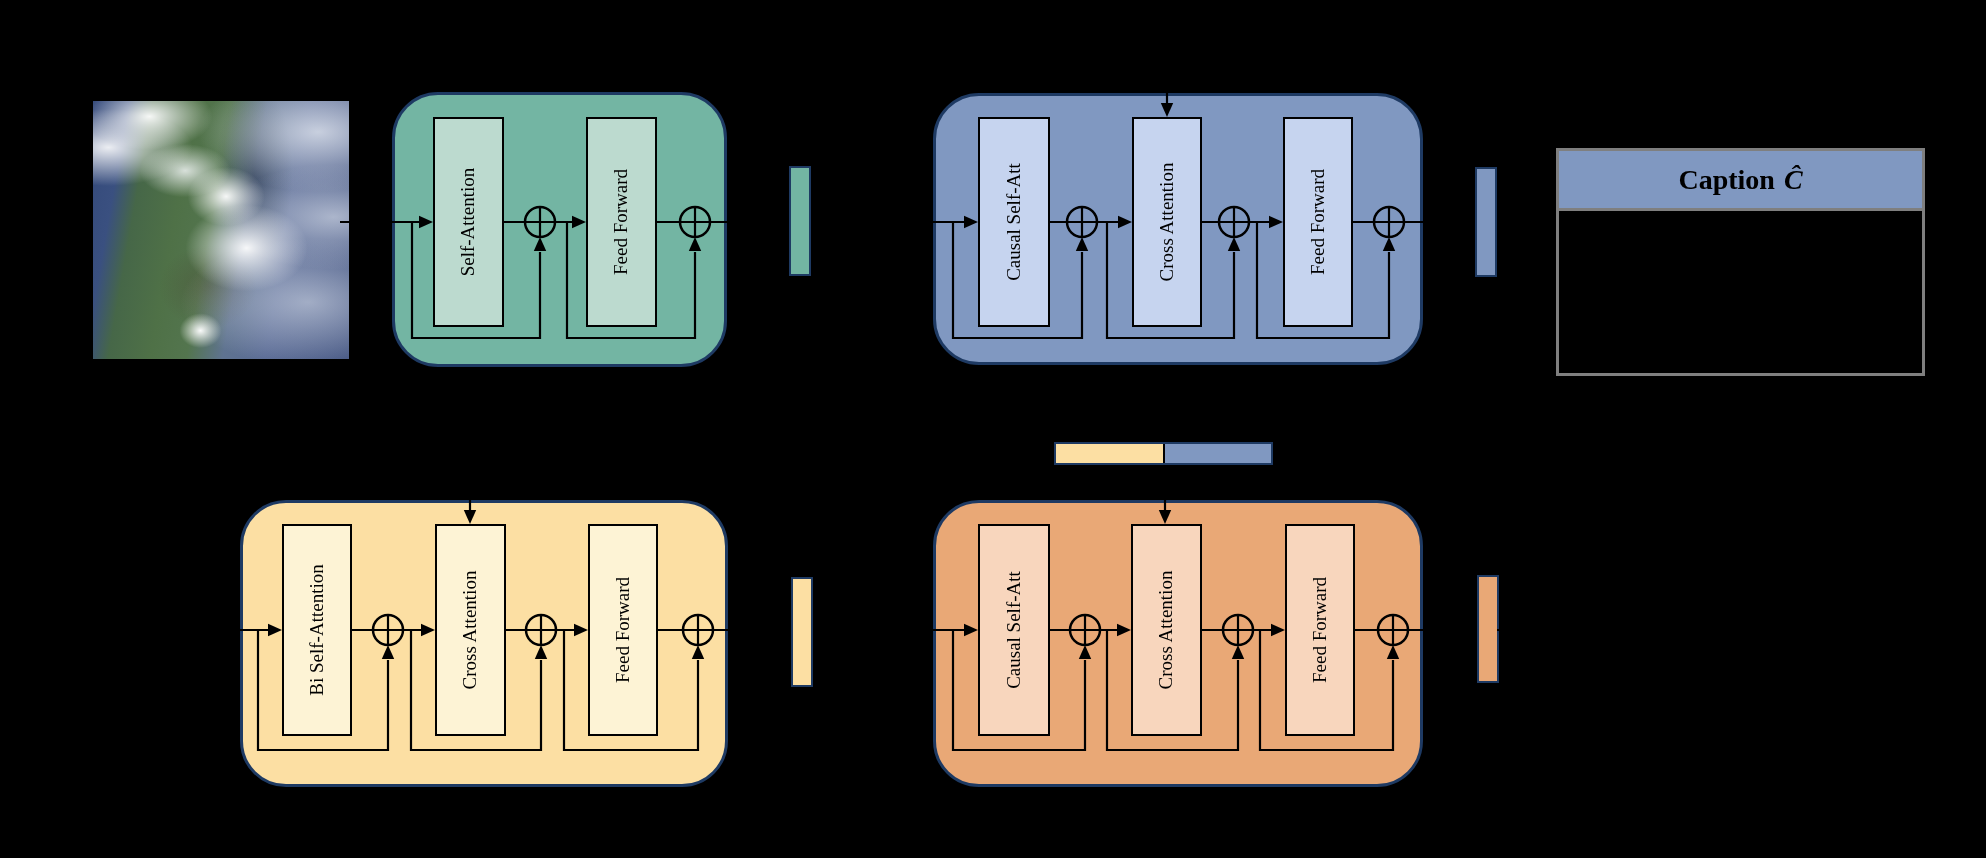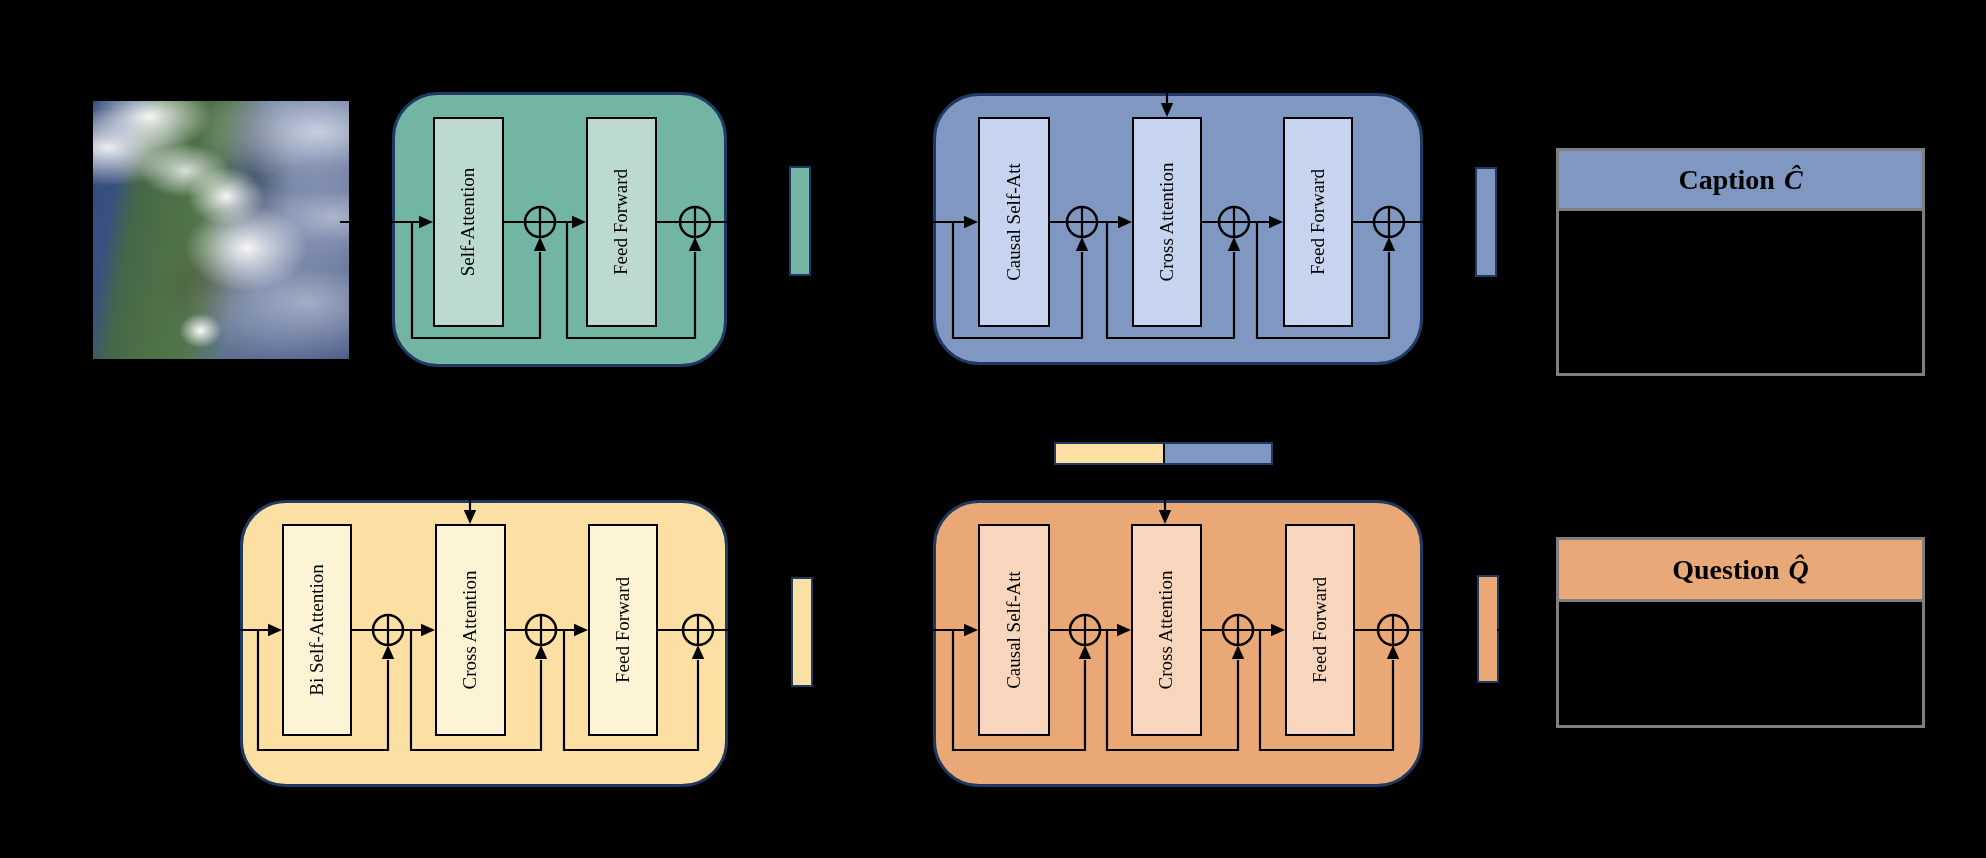--- a/index.html
+++ b/index.html
@@ -118,27 +118,20 @@
   <div class="bar bar-orange"></div>
   <div class="bar-combined">
     <div class="half-l"></div>
     <div class="half-r"></div>
   </div>
 
   <div class="panel panel-caption">
     <div class="hdr">
       <span>Caption</span>
       <span class="sym">Ĉ</span>
-    </div>
-    <div class="body"></div>
-  </div>
-  <div class="panel panel-question">
-    <div class="hdr">
-      <span>Question</span>
-      <span class="sym">Q̂</span>
     </div>
     <div class="body"></div>
   </div>
 
   <svg class="wires" width="1986" height="858">
 
     <g>
       <path d="M340 222 H419"></path>
         <polygon points="433,222 419,215.8 419,228.2"></polygon>
       <path d="M412 222 V338 H540 V252"></path>

